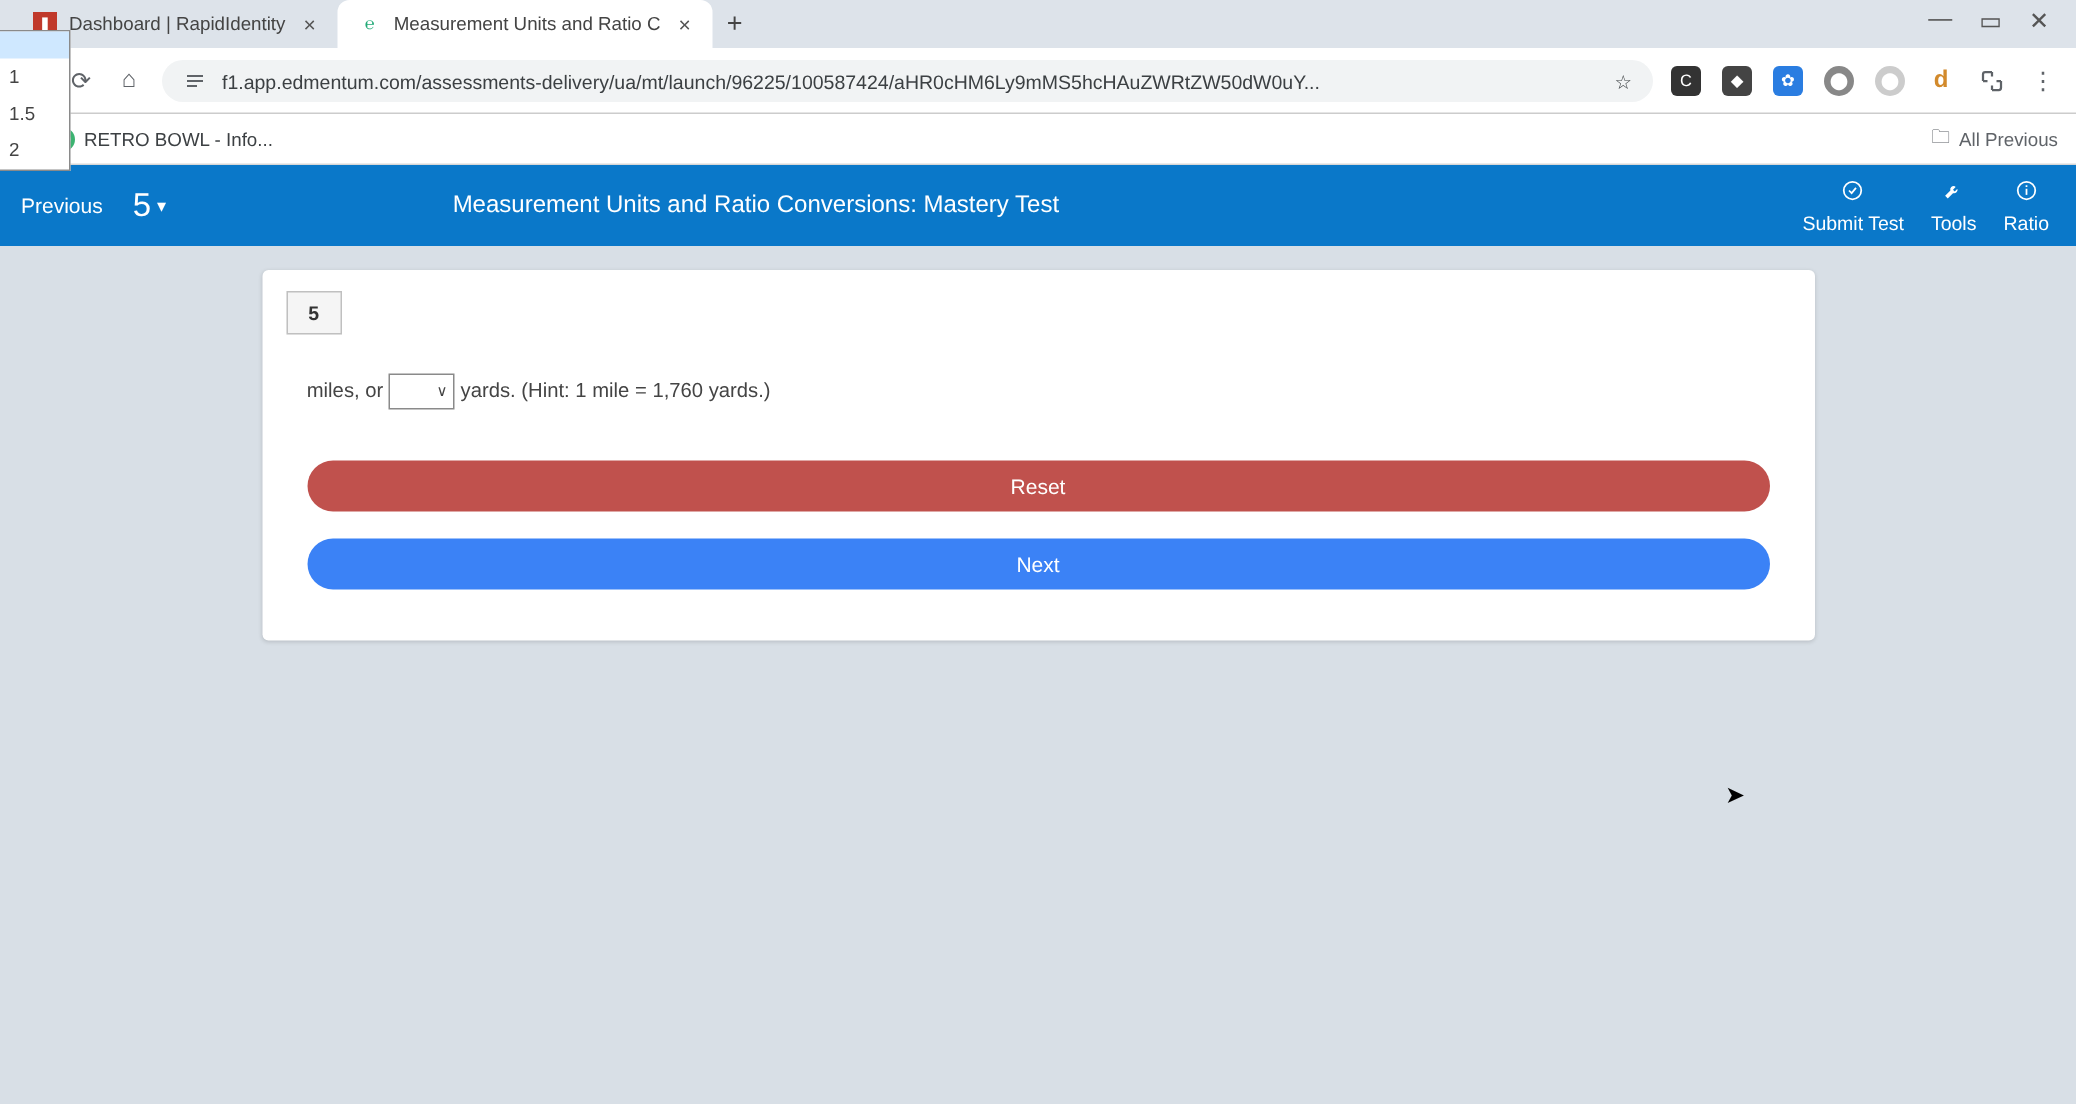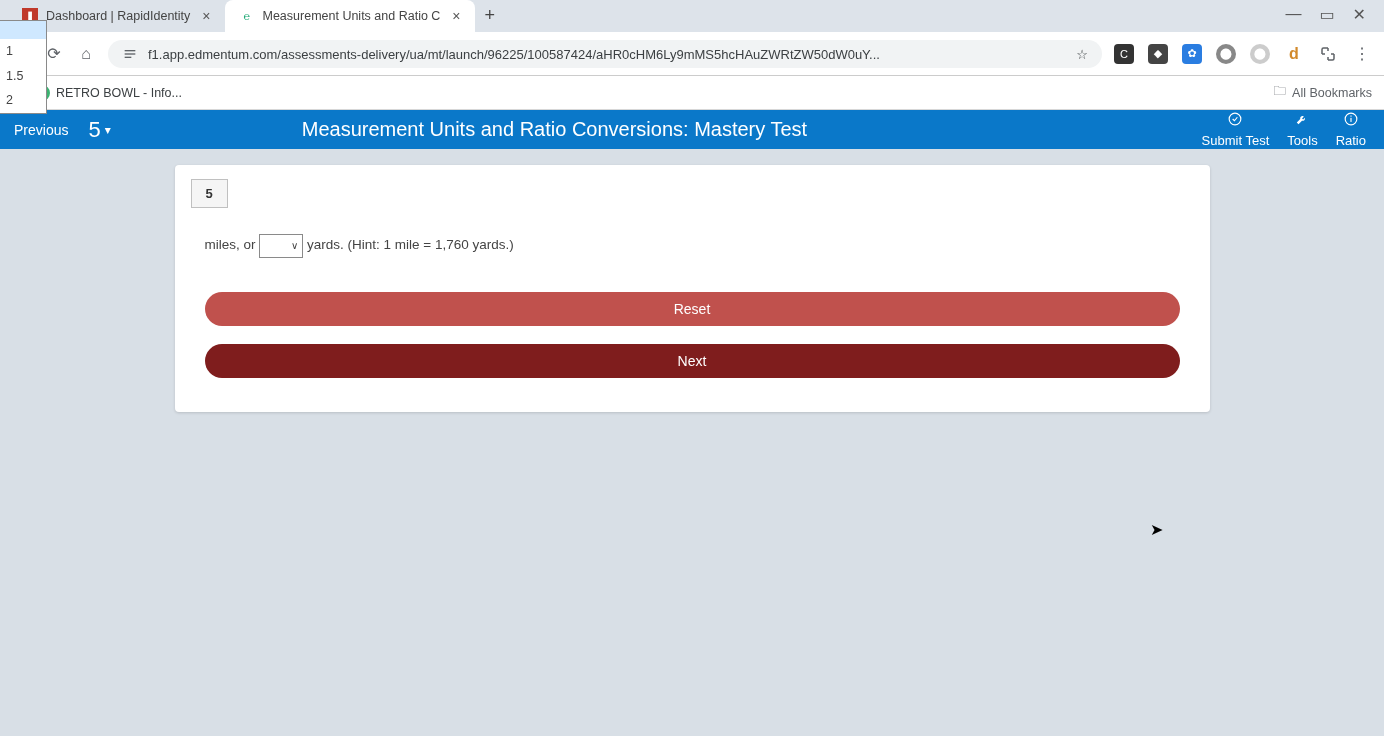--- a/index.html
+++ b/index.html
@@ -20,46 +20,46 @@
   .url-box .site-icon { width: 16px; height: 16px; }
   .ext-icons { display: flex; gap: 14px; align-items: center; }
   .ext-icon { width: 20px; height: 20px; border-radius: 4px; display: inline-flex; align-items: center; justify-content: center; font-size: 11px; color: #fff; }
 
   .bookmark-bar { background: #fff; height: 34px; display: flex; align-items: center; padding: 0 12px; gap: 8px; font-size: 12.5px; color: #3c4043; border-bottom: 1px solid #d7d7d7; }
   .bookmark-item { display: flex; align-items: center; gap: 6px; cursor: pointer; }
   .bookmark-spacer { flex: 1; }
   .all-bookmarks { display: flex; align-items: center; gap: 6px; cursor: pointer; color: #5f6368; }
 
   
-  .app-header { background: #0a78c9; height: 39px; display: flex; align-items: center; color: #fff; font-size: 14px; }
+  .app-header { background: #0a78c9; height: 54px; display: flex; align-items: center; color: #fff; font-size: 14px; }
   .prev-btn { padding: 0 14px; height: 100%; display: flex; align-items: center; cursor: pointer; }
   .q-count { font-size: 22px; font-weight: 500; display: flex; align-items: center; gap: 4px; padding: 0 6px; }
   .chev { font-size: 12px; }
-  .title-area { flex: 1; display: flex; justify-content: flex-start; padding-left: 185px; font-size: 20px; }
+  .title-area { flex: 1; display: flex; justify-content: flex-start; padding-left: 185px; font-size: 16px; }
   .hdr-actions { display: flex; gap: 18px; align-items: center; padding-right: 18px; }
   .hdr-action { display: flex; align-items: center; gap: 6px; cursor: pointer; font-size: 13px; flex-direction: column; }
   .hdr-icon { width: 16px; height: 16px; display: inline-flex; align-items: center; justify-content: center; }
 
   
   .content-wrap { display: flex; justify-content: center; padding-top: 16px; }
   .card { width: 1035px; background: #fff; border-radius: 4px; box-shadow: 0 1px 3px rgba(0,0,0,0.15); padding: 0; }
   .q-tab { display: inline-block; border: 1px solid #c0c0c0; background: #f5f5f5; padding: 6px 14px; font-size: 13px; font-weight: bold; color: #333; margin: 14px 0 0 16px; }
   .q-body { padding: 26px 30px 34px 30px; color: #444; font-size: 13.5px; line-height: 1.65; }
   .instr { margin-bottom: 18px; }
   .problem { line-height: 2; }
   .dd { display: inline-block; border: 1px solid #8a8a8a; background: #fff; padding: 1px 4px 1px 8px; font-size: 12px; cursor: pointer; min-width: 44px; position: relative; vertical-align: middle; }
   .dd .caret { font-size: 10px; margin-left: 6px; }
   .dd-open-list { position: absolute; top: 20px; left: -1px; border: 1px solid #8a8a8a; background: #fff; width: 48px; z-index: 10; }
   .dd-open-list .empty-row { height: 18px; background: #cfe8ff; }
   .dd-open-list .opt { padding: 2px 6px; font-size: 12.5px; cursor: pointer; }
 
   .btn-row { display: flex; justify-content: center; gap: 18px; margin-top: 34px; flex-direction: column; }
   .pill-btn { border: none; border-radius: 22px; padding: 9px 26px; font-size: 14px; color: #fff; cursor: pointer; }
   .reset { background: #c0514d; }
-  .next { background: #7f1d1d; }
+  .next { background: #3b82f6; }
 
   .cursor-arrow { position: absolute; left: 1150px; top: 520px; font-size: 16px; color: #000; }
 </style>
 </head>
 <body>
 
 <div class="tab-strip">
   <div class="tab">
     <span class="tab-favicon" style="background:#c0392b;color:#fff;">❚</span>
     <span>Dashboard | RapidIdentity</span>
@@ -112,21 +112,21 @@
 
 <div class="bookmark-bar">
   <span style="width:14px;height:14px;background:#444;border-radius:2px;display:inline-block"></span>
   <div class="bookmark-item">
     <span style="width:16px;height:16px;border-radius:50%;background:#fff;border:3px solid #3cb371;display:inline-block"></span>
     <span>RETRO BOWL - Info...</span>
   </div>
   <div class="bookmark-spacer"></div>
   <div class="all-bookmarks">
     <span>🗀</span>
-    <span>All Bookmarks</span>
+    <span>All Previous</span>
   </div>
 </div>
 
 <div class="app-header">
   <div class="prev-btn">
     <span>Previous</span>
   </div>
   <div class="q-count">
     <span>5</span>
     <span class="chev">▾</span>

